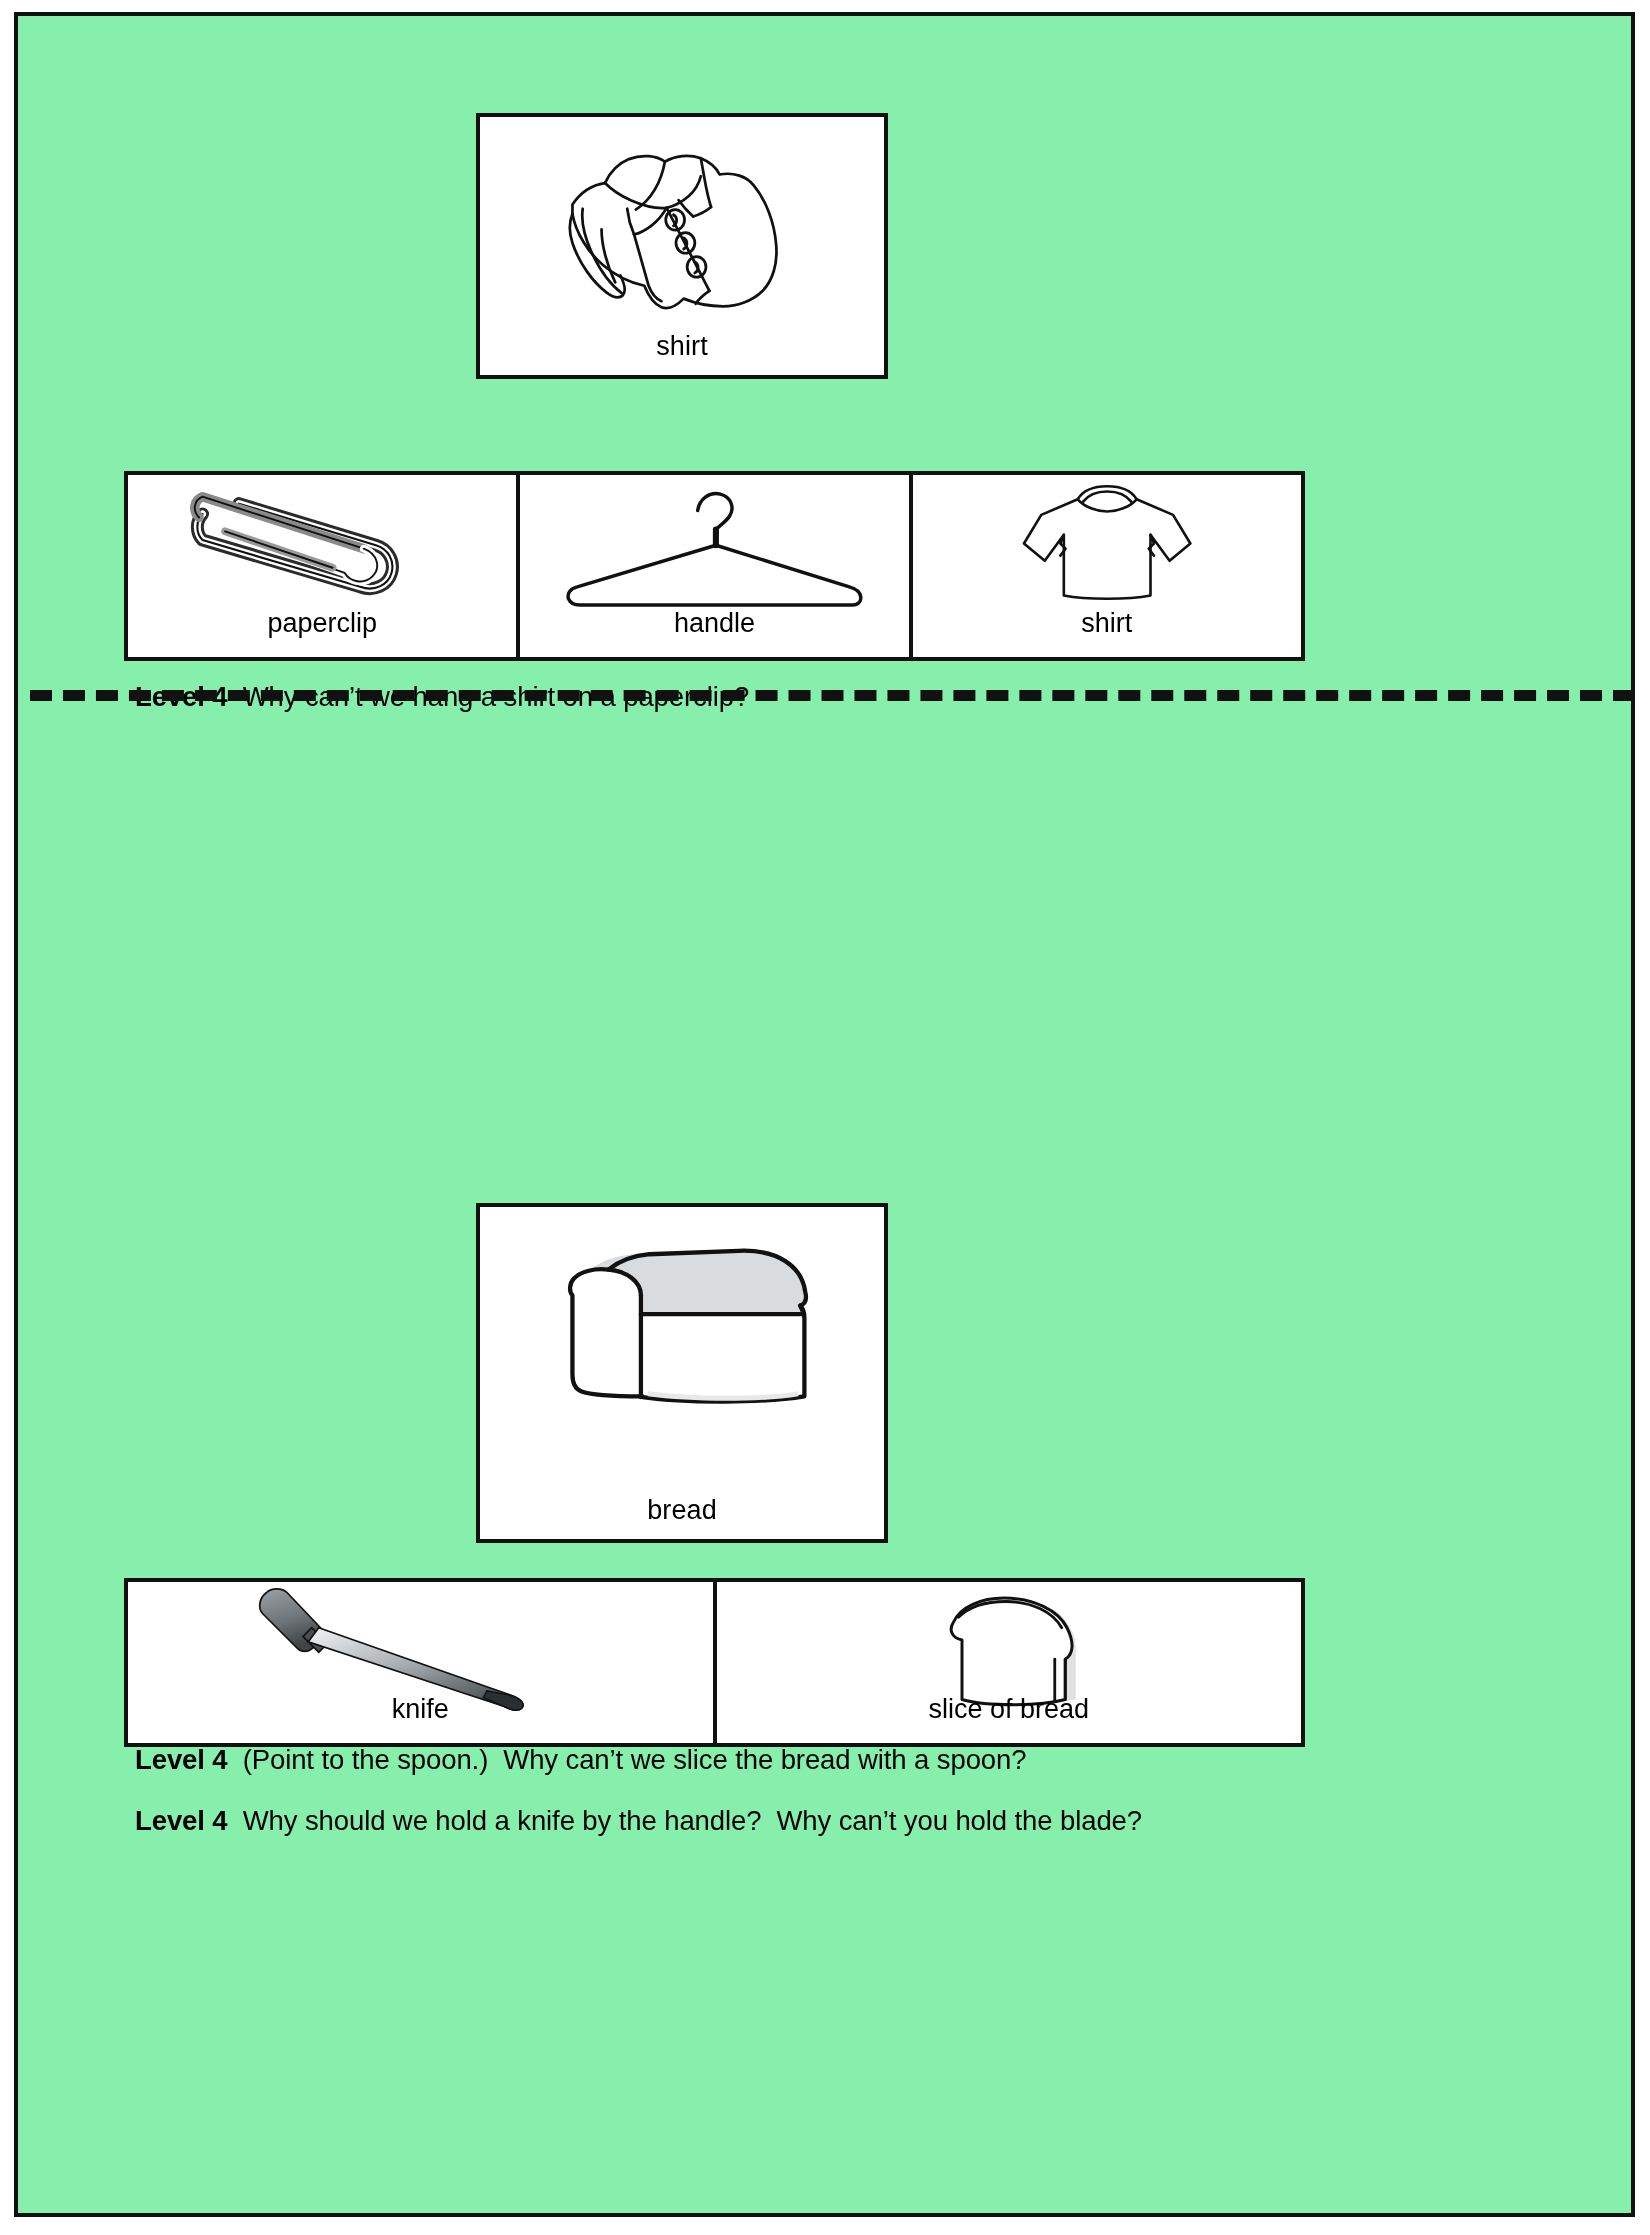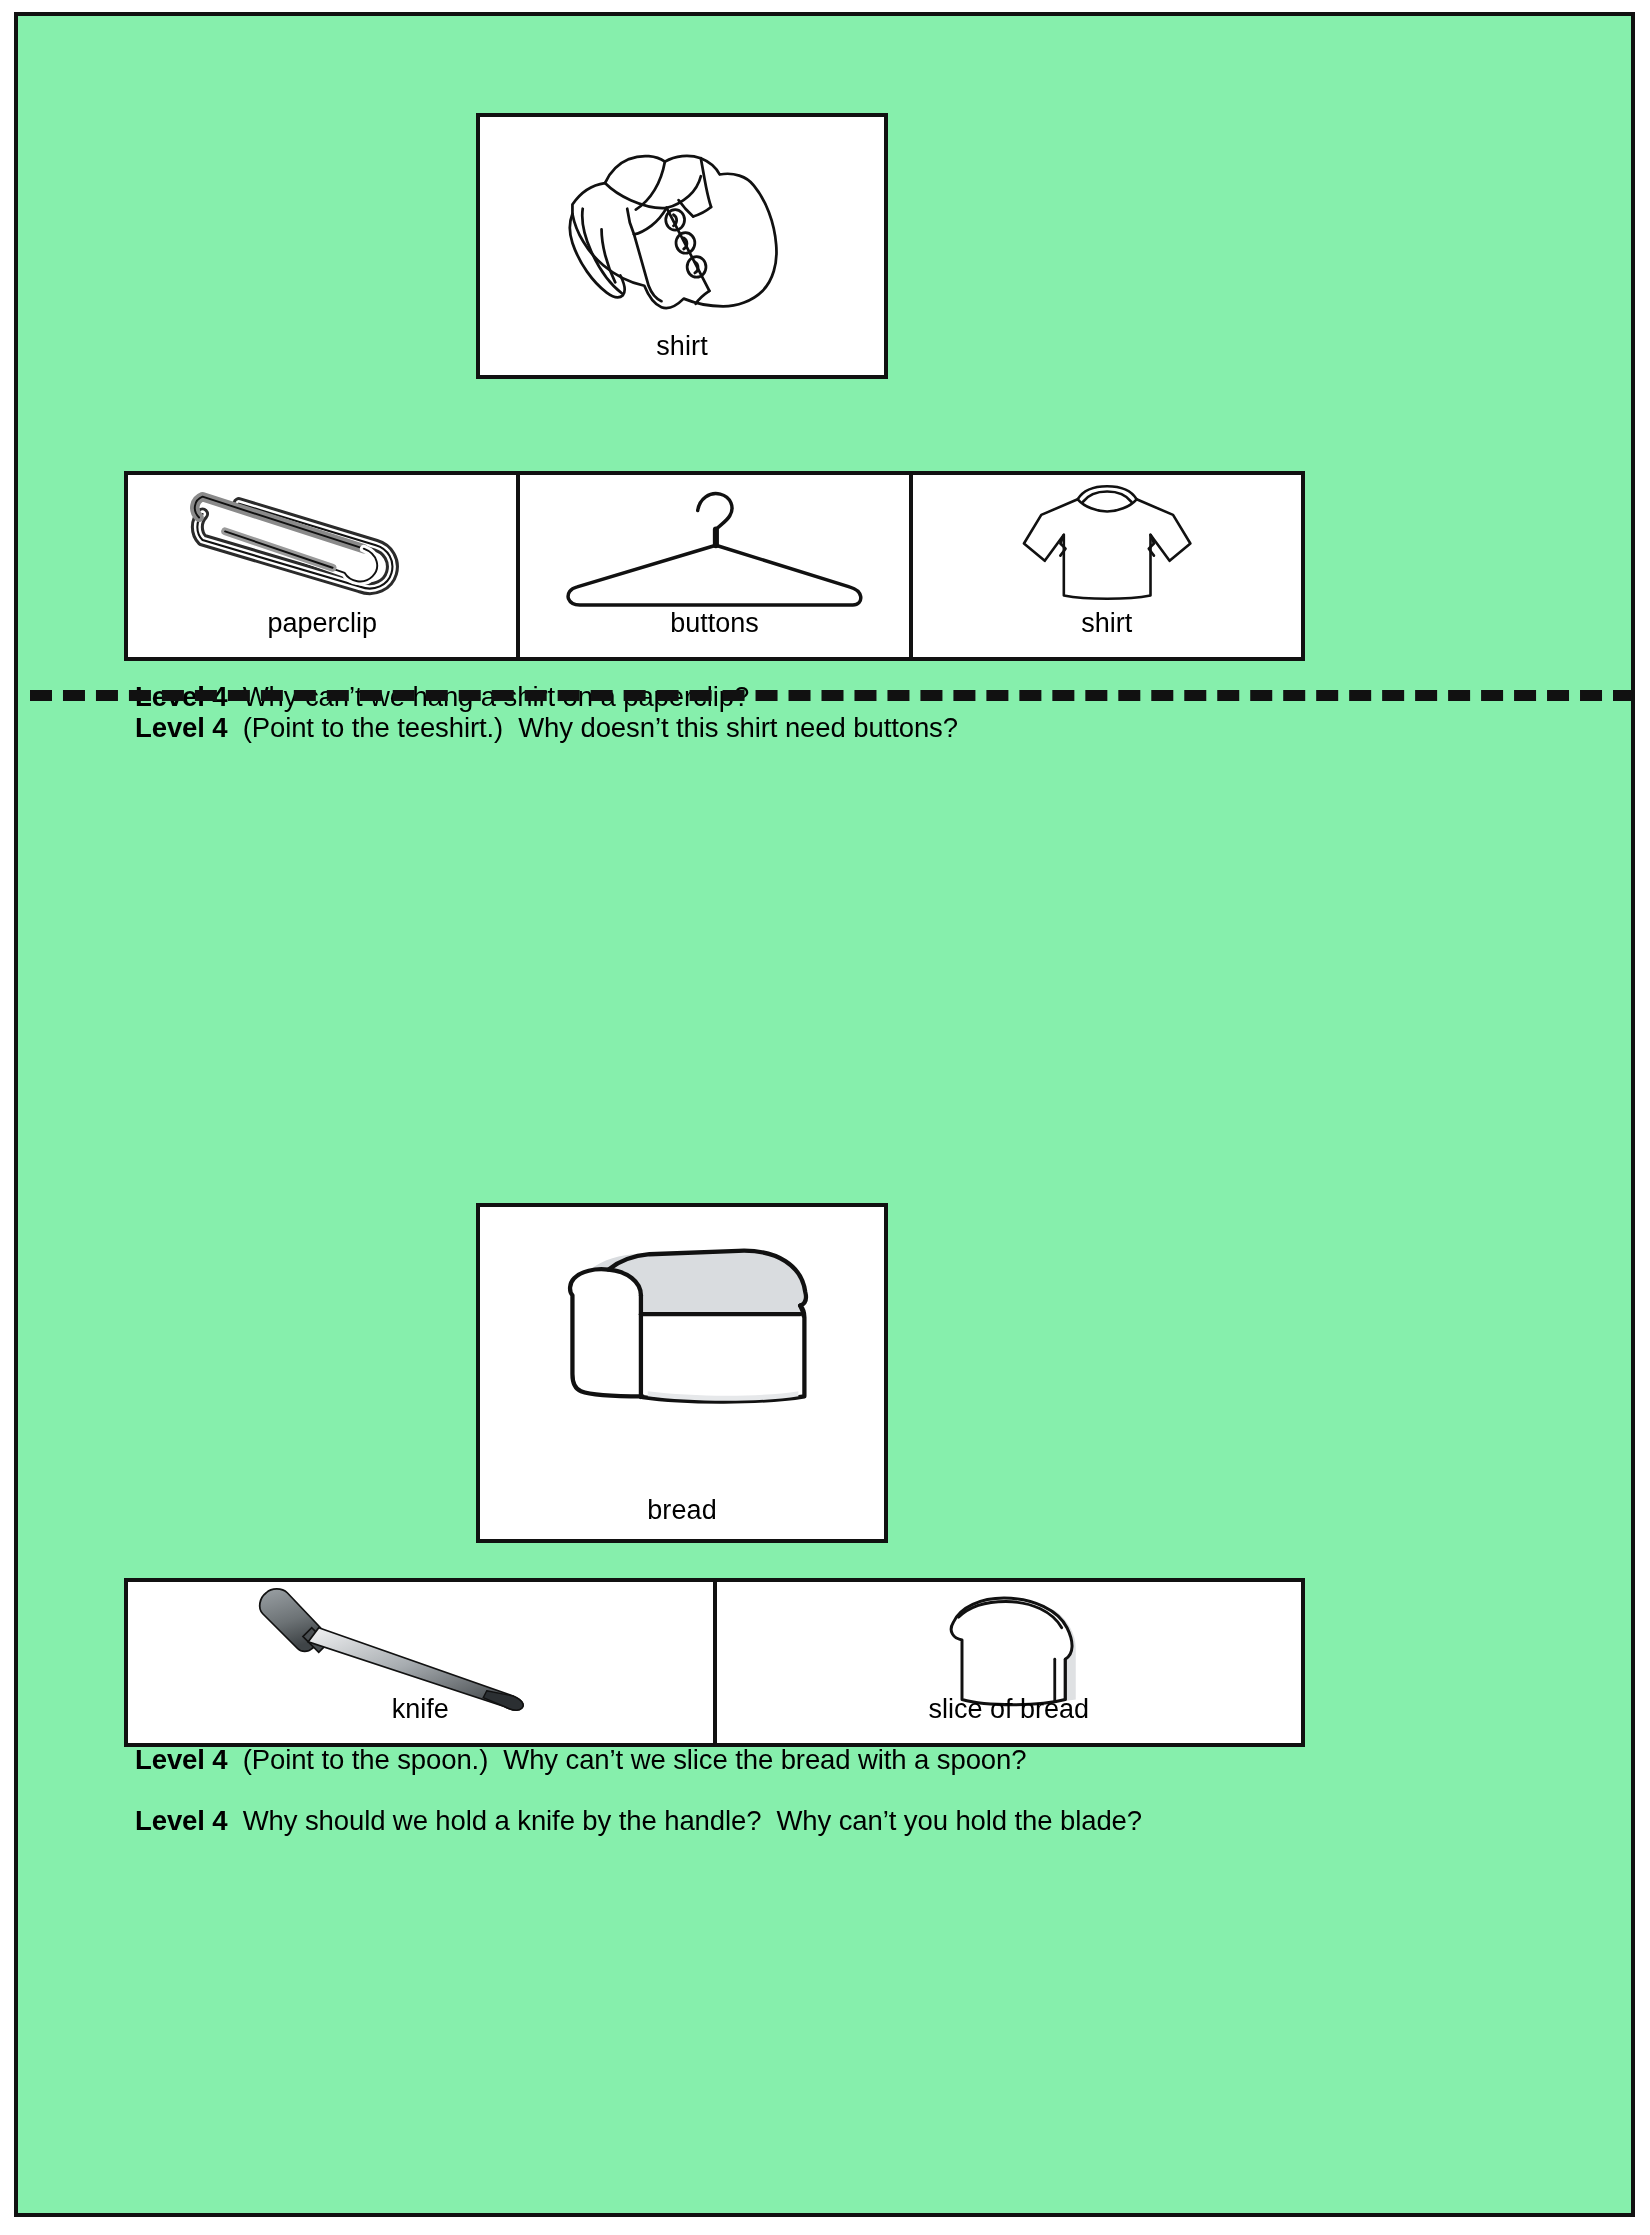--- a/index.html
+++ b/index.html
@@ -182,21 +182,20 @@
       </div>
       <div class="hero-caption">shirt</div>
     </div>
 
     <div class="txt-line" style="left:117px; top:547px;"><span class="lvl">Level 4</span><span> </span><span>This is a shirt.  Find me something that I could use to hang it on.</span></div>
 
     <div class="answer-line" style="left:271px; top:604px;">I could use a hanger to hang up the shirt.</div>
 
     <div class="txt-line" style="left:117px; top:665px;"><span class="lvl">Level 4</span><span>  </span><span>Why can’t we hang a shirt on a paperclip?</span></div>
 
-    <div class="txt-line" style="left:117px; top:696px;"><span class="lvl">Level 4</span><span>  </span><span>(Point to the teeshirt.)  Why doesn’t this shirt need buttons?</span></div>
 
     <div class="strip strip-top">
 
       <div class="cell">
         <div class="cell-art">
           <svg viewBox="0 0 448 152" preserveAspectRatio="xMidYMid meet">
             <g stroke-linecap="round" stroke-linejoin="round">
 
               <path d="M86 42 C78 50 78 64 86 72 L268 126 C284 132 300 124 304 110
                        C308 96 300 82 286 78 L128 30" fill="none" stroke="#2b2b2b" stroke-width="15"></path>
@@ -228,21 +227,21 @@
               <path d="M205 38 C207 24 219 16 231 19 C243 22 248 34 242 44
                        C238 51 230 55 226 60" stroke-width="4"></path>
 
               <path d="M226 60 L226 78" stroke-width="7"></path>
 
               <path d="M226 78 L66 126 C58 128 54 134 56 140 C58 145 63 147 69 147
                        L384 147 C390 147 394 143 393 137 C392 131 387 128 380 126 L226 78 Z" stroke-width="4"></path>
             </g>
           </svg>
         </div>
-        <div class="cell-caption">buttons</div>
+        <div class="cell-caption">handle</div>
       </div>
 
       <div class="cell">
         <div class="cell-art">
           <svg viewBox="0 0 448 152" preserveAspectRatio="xMidYMid meet">
             <g fill="none" stroke="#111111" stroke-width="3" stroke-linecap="round" stroke-linejoin="round">
 
               <path d="M190 25 L148 43 L128 76 L152 96 L174 66 L174 136
                        C200 141 248 141 274 136 L274 66 L296 96 L320 76 L300 43 L258 25
                        C250 34 236 39 224 39 C212 39 198 34 190 25 Z"></path>

